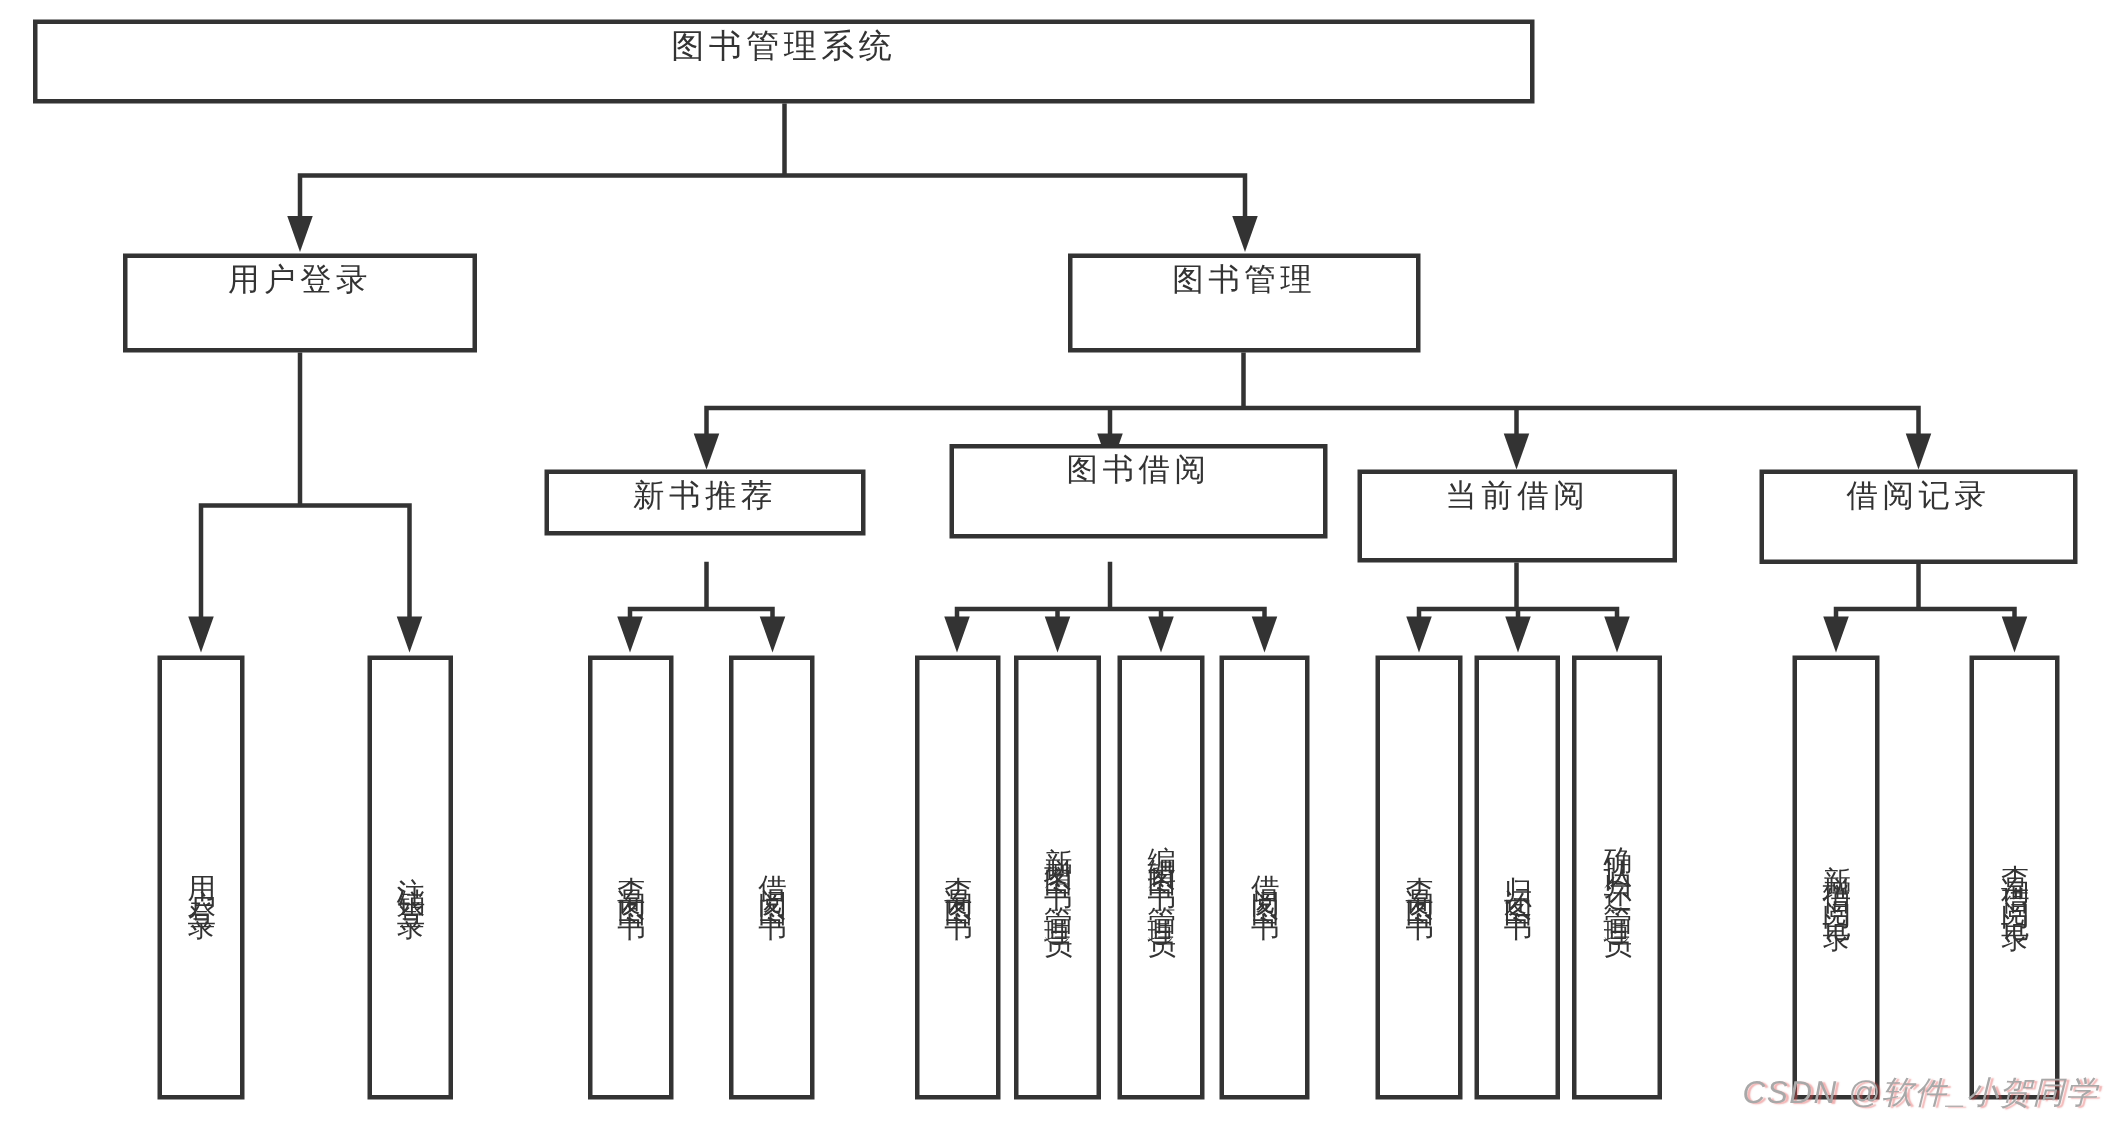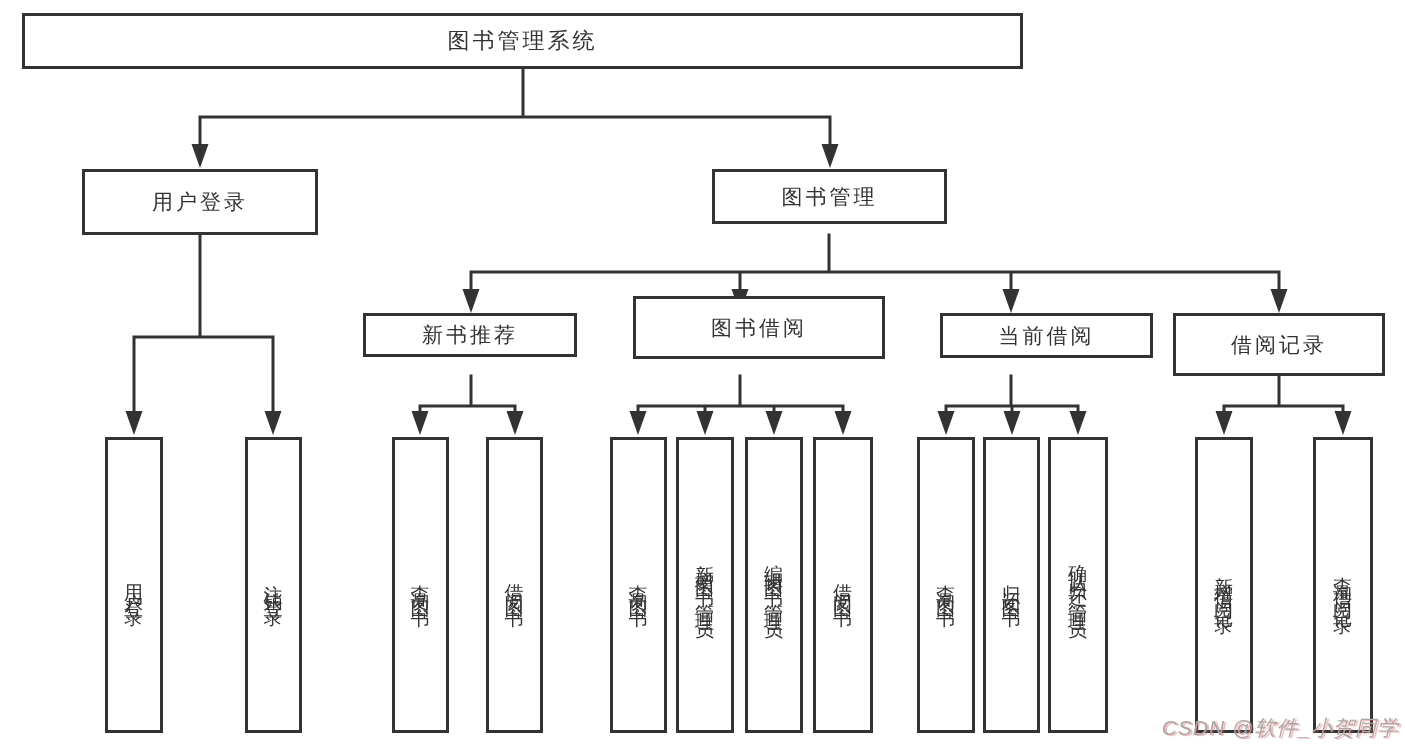--- a/index.html
+++ b/index.html
@@ -21,21 +21,20 @@
     top: 0;
     width: 1405px;
     height: 747px;
   }
   .box {
     position: absolute;
     box-sizing: border-box;
     border: 3px solid #333333;
     background: #ffffff;
     display: flex;
-    align-items: center;
     justify-content: center;
     color: #333333;
   }
   .box .lbl {
     font-size: 21px;
     letter-spacing: 3px;
     white-space: nowrap;
     color: #333333;
   }
   .box.root .lbl {
@@ -111,31 +110,31 @@
     </g>
   </svg>
 
   <div class="box root" style="left:22px;top:13px;width:1001px;height:56px">
     <span class="lbl">图书管理系统</span>
   </div>
 
   <div class="box" style="left:82px;top:169px;width:236px;height:66px">
     <span class="lbl">用户登录</span>
   </div>
-  <div class="box" style="left:712px;top:169px;width:235px;height:55px">
+  <div class="box" style="left:712px;top:169px;width:235px;height:66px">
     <span class="lbl">图书管理</span>
   </div>
 
   <div class="box" style="left:363px;top:313px;width:214px;height:44px">
     <span class="lbl">新书推荐</span>
   </div>
   <div class="box" style="left:633px;top:296px;width:252px;height:63px">
     <span class="lbl">图书借阅</span>
   </div>
-  <div class="box" style="left:940px;top:313px;width:213px;height:45px">
+  <div class="box" style="left:905px;top:313px;width:213px;height:62px">
     <span class="lbl">当前借阅</span>
   </div>
   <div class="box" style="left:1173px;top:313px;width:212px;height:63px">
     <span class="lbl">借阅记录</span>
   </div>
 
   <div class="leaf" style="left:105px;width:58px">
     <span class="vtext">用户登录</span>
   </div>
   <div class="leaf" style="left:245px;width:57px">

